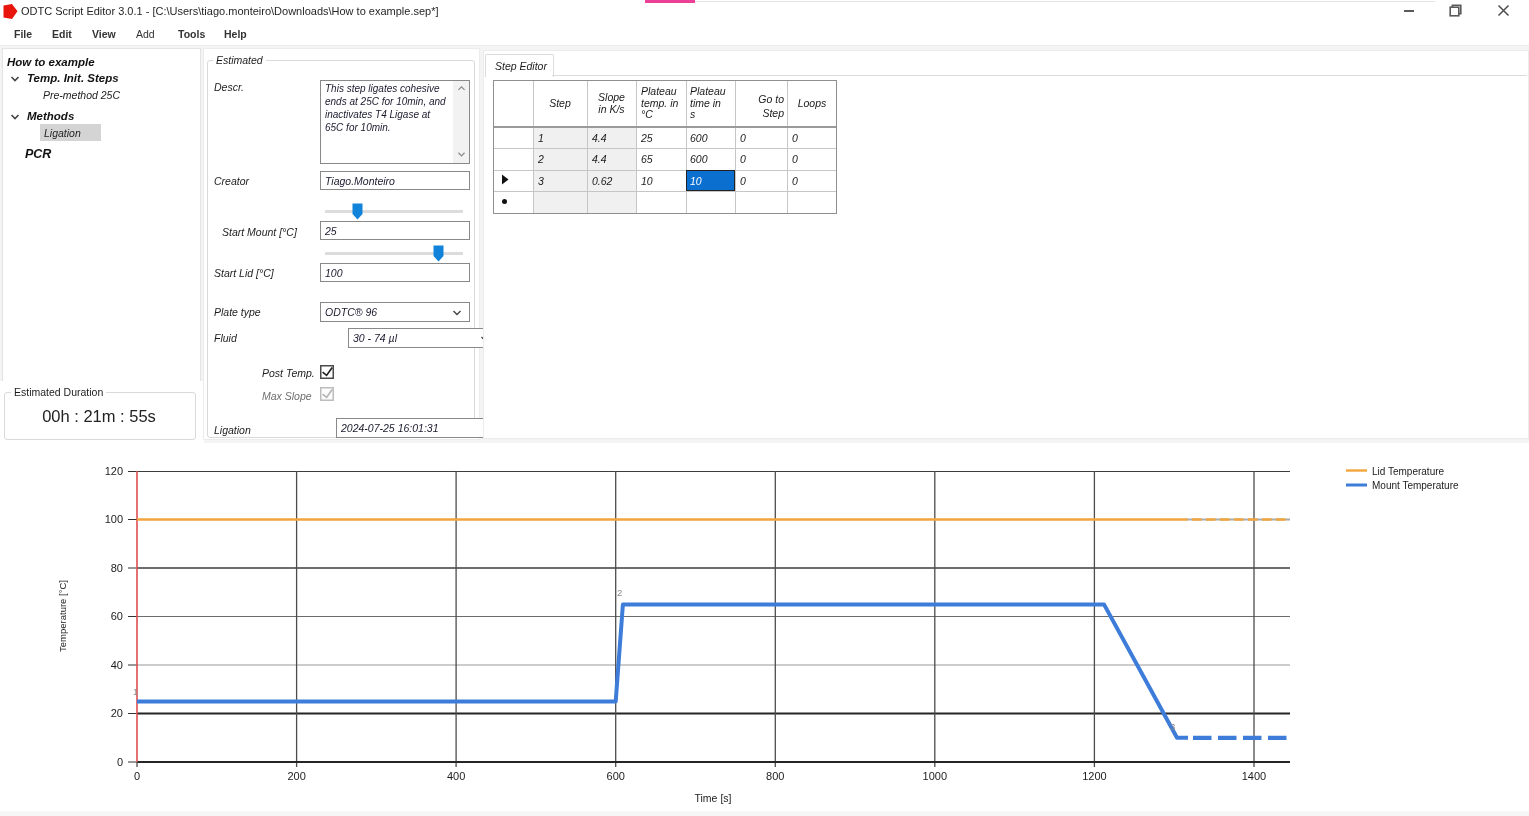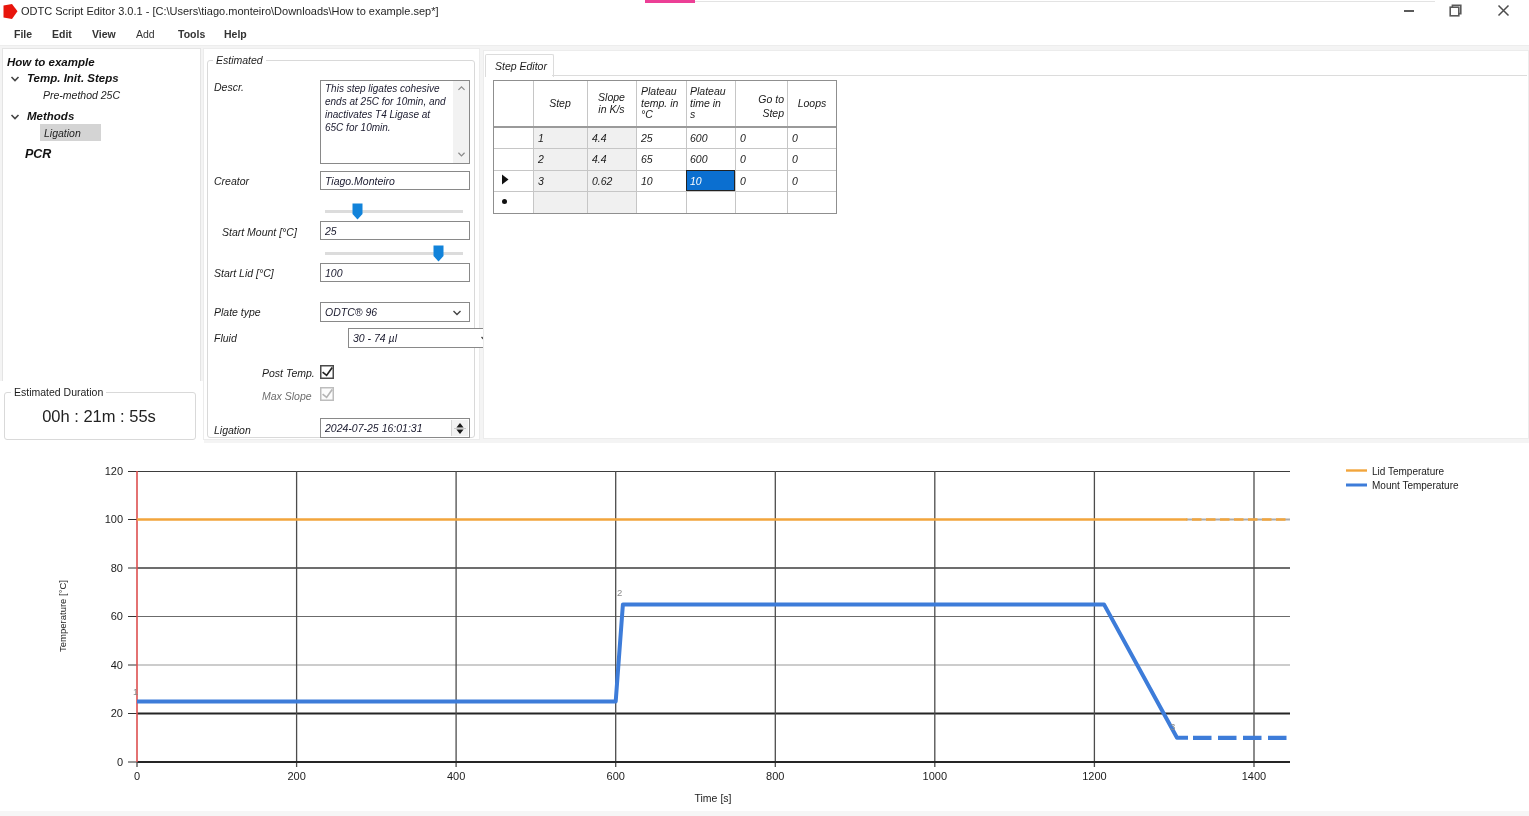--- a/index.html
+++ b/index.html
@@ -126,21 +126,21 @@
   <svg class="abs" style="left:116px;top:316px" width="14" height="14" viewBox="0 0 14 14">
     <rect x="0.75" y="0.75" width="12.5" height="12.5" fill="#fff" stroke="#4a4a4a" stroke-width="1.5"></rect>
     <path d="M2.6 7.2 L6.6 10.4 L12.2 2.6" fill="none" stroke="#222" stroke-width="1.7"></path>
   </svg>
   <div class="lbl" style="left:10px;top:341px;color:#6e6e6e;padding-left:48px;">Max Slope</div>
   <svg class="abs" style="left:116px;top:338px" width="14" height="14" viewBox="0 0 14 14">
     <rect x="0.75" y="0.75" width="12.5" height="12.5" fill="#fcfcfc" stroke="#bdbdbd" stroke-width="1.5"></rect>
     <path d="M2.6 7.2 L6.6 10.4 L12.2 2.6" fill="none" stroke="#b5b5b5" stroke-width="1.7"></path>
   </svg>
   <div class="lbl" style="left:10px;top:375px;">Ligation</div>
-  <div class="tbox" style="left:116px;top:369px;width:148px;height:18px;">
+  <div class="tbox" style="left:132px;top:369px;width:148px;height:18px;padding-left:36px;">
       <span>2024-07-25 16:01:31</span>
     <div class="abs" style="right:1px;top:1px;width:16px;height:16px;border-left:1px solid #d5d5d5;background:#f2f2f2;">
       <svg class="abs" style="left:4px;top:2.5px" width="8" height="5" viewBox="0 0 8 5">
           <path d="M4 0 L7.6 4.6 L0.4 4.6 Z" fill="#1a1a1a"></path>
         </svg>
       <div class="abs" style="left:2px;top:7.5px;width:12px;height:1px;background:#c9c9c9;"></div>
       <svg class="abs" style="left:4px;top:9px" width="8" height="5" viewBox="0 0 8 5">
           <path d="M0.4 0.4 L7.6 0.4 L4 5 Z" fill="#1a1a1a"></path>
         </svg>
     </div>

